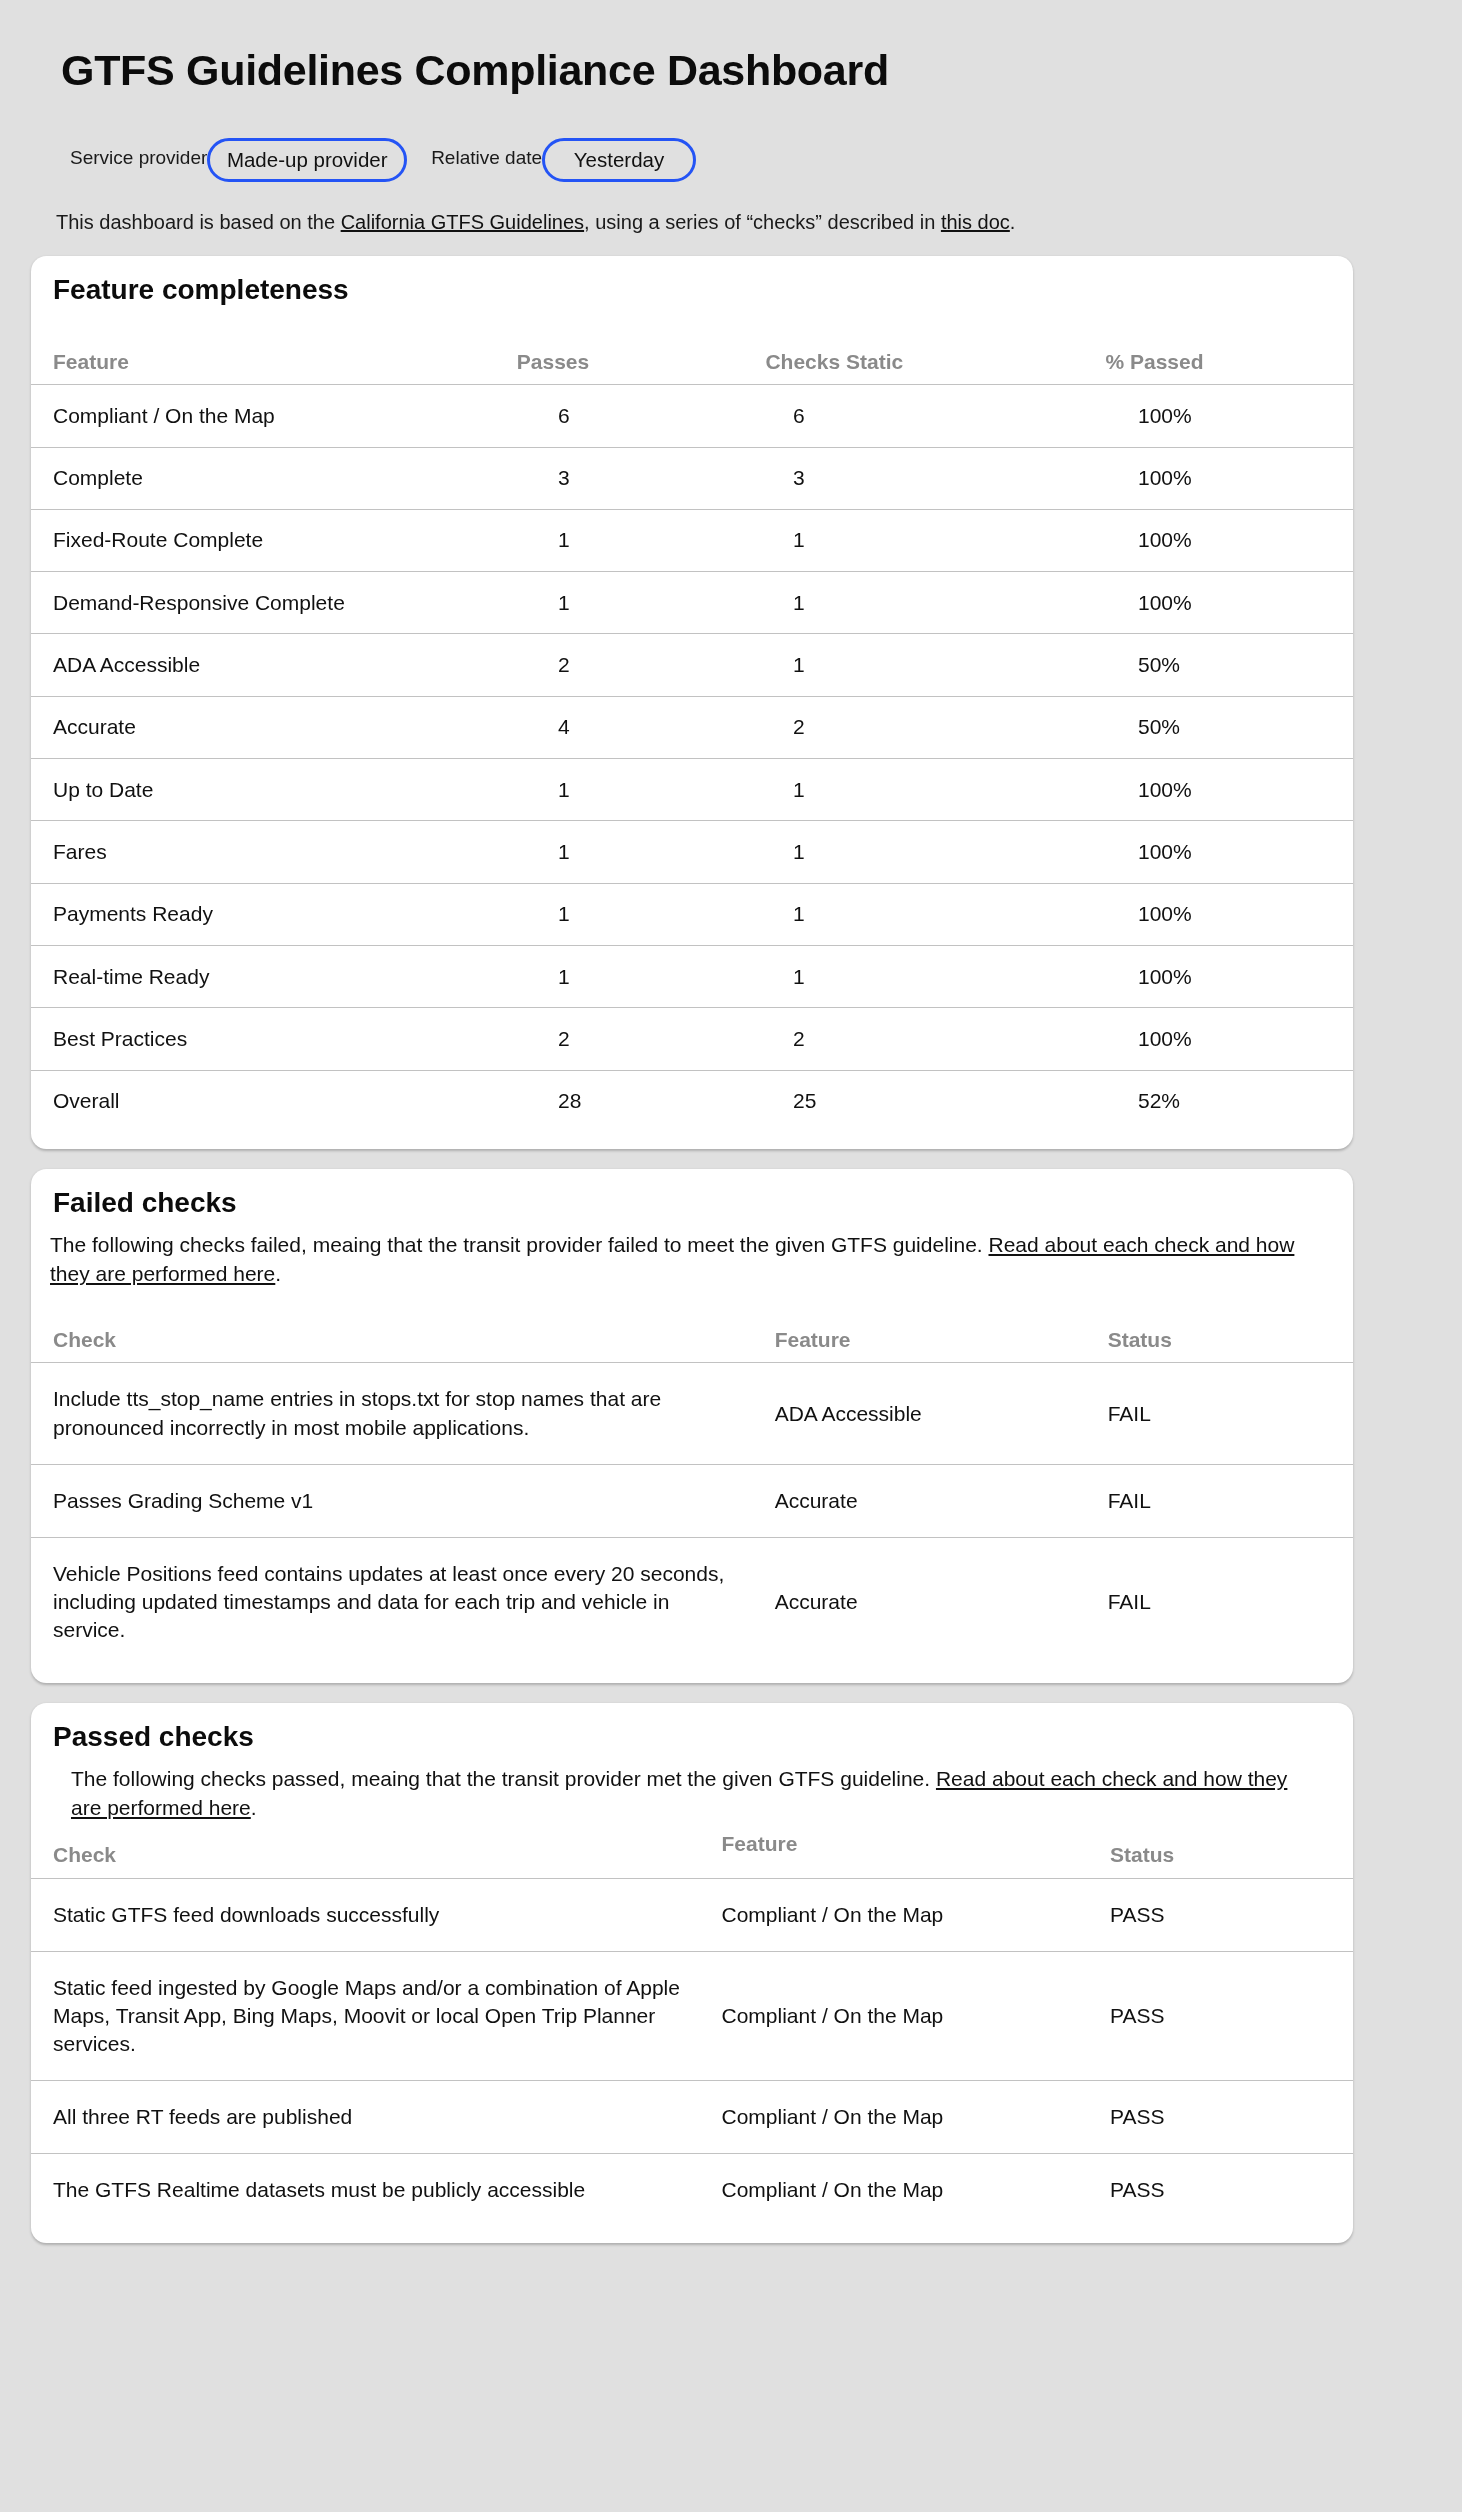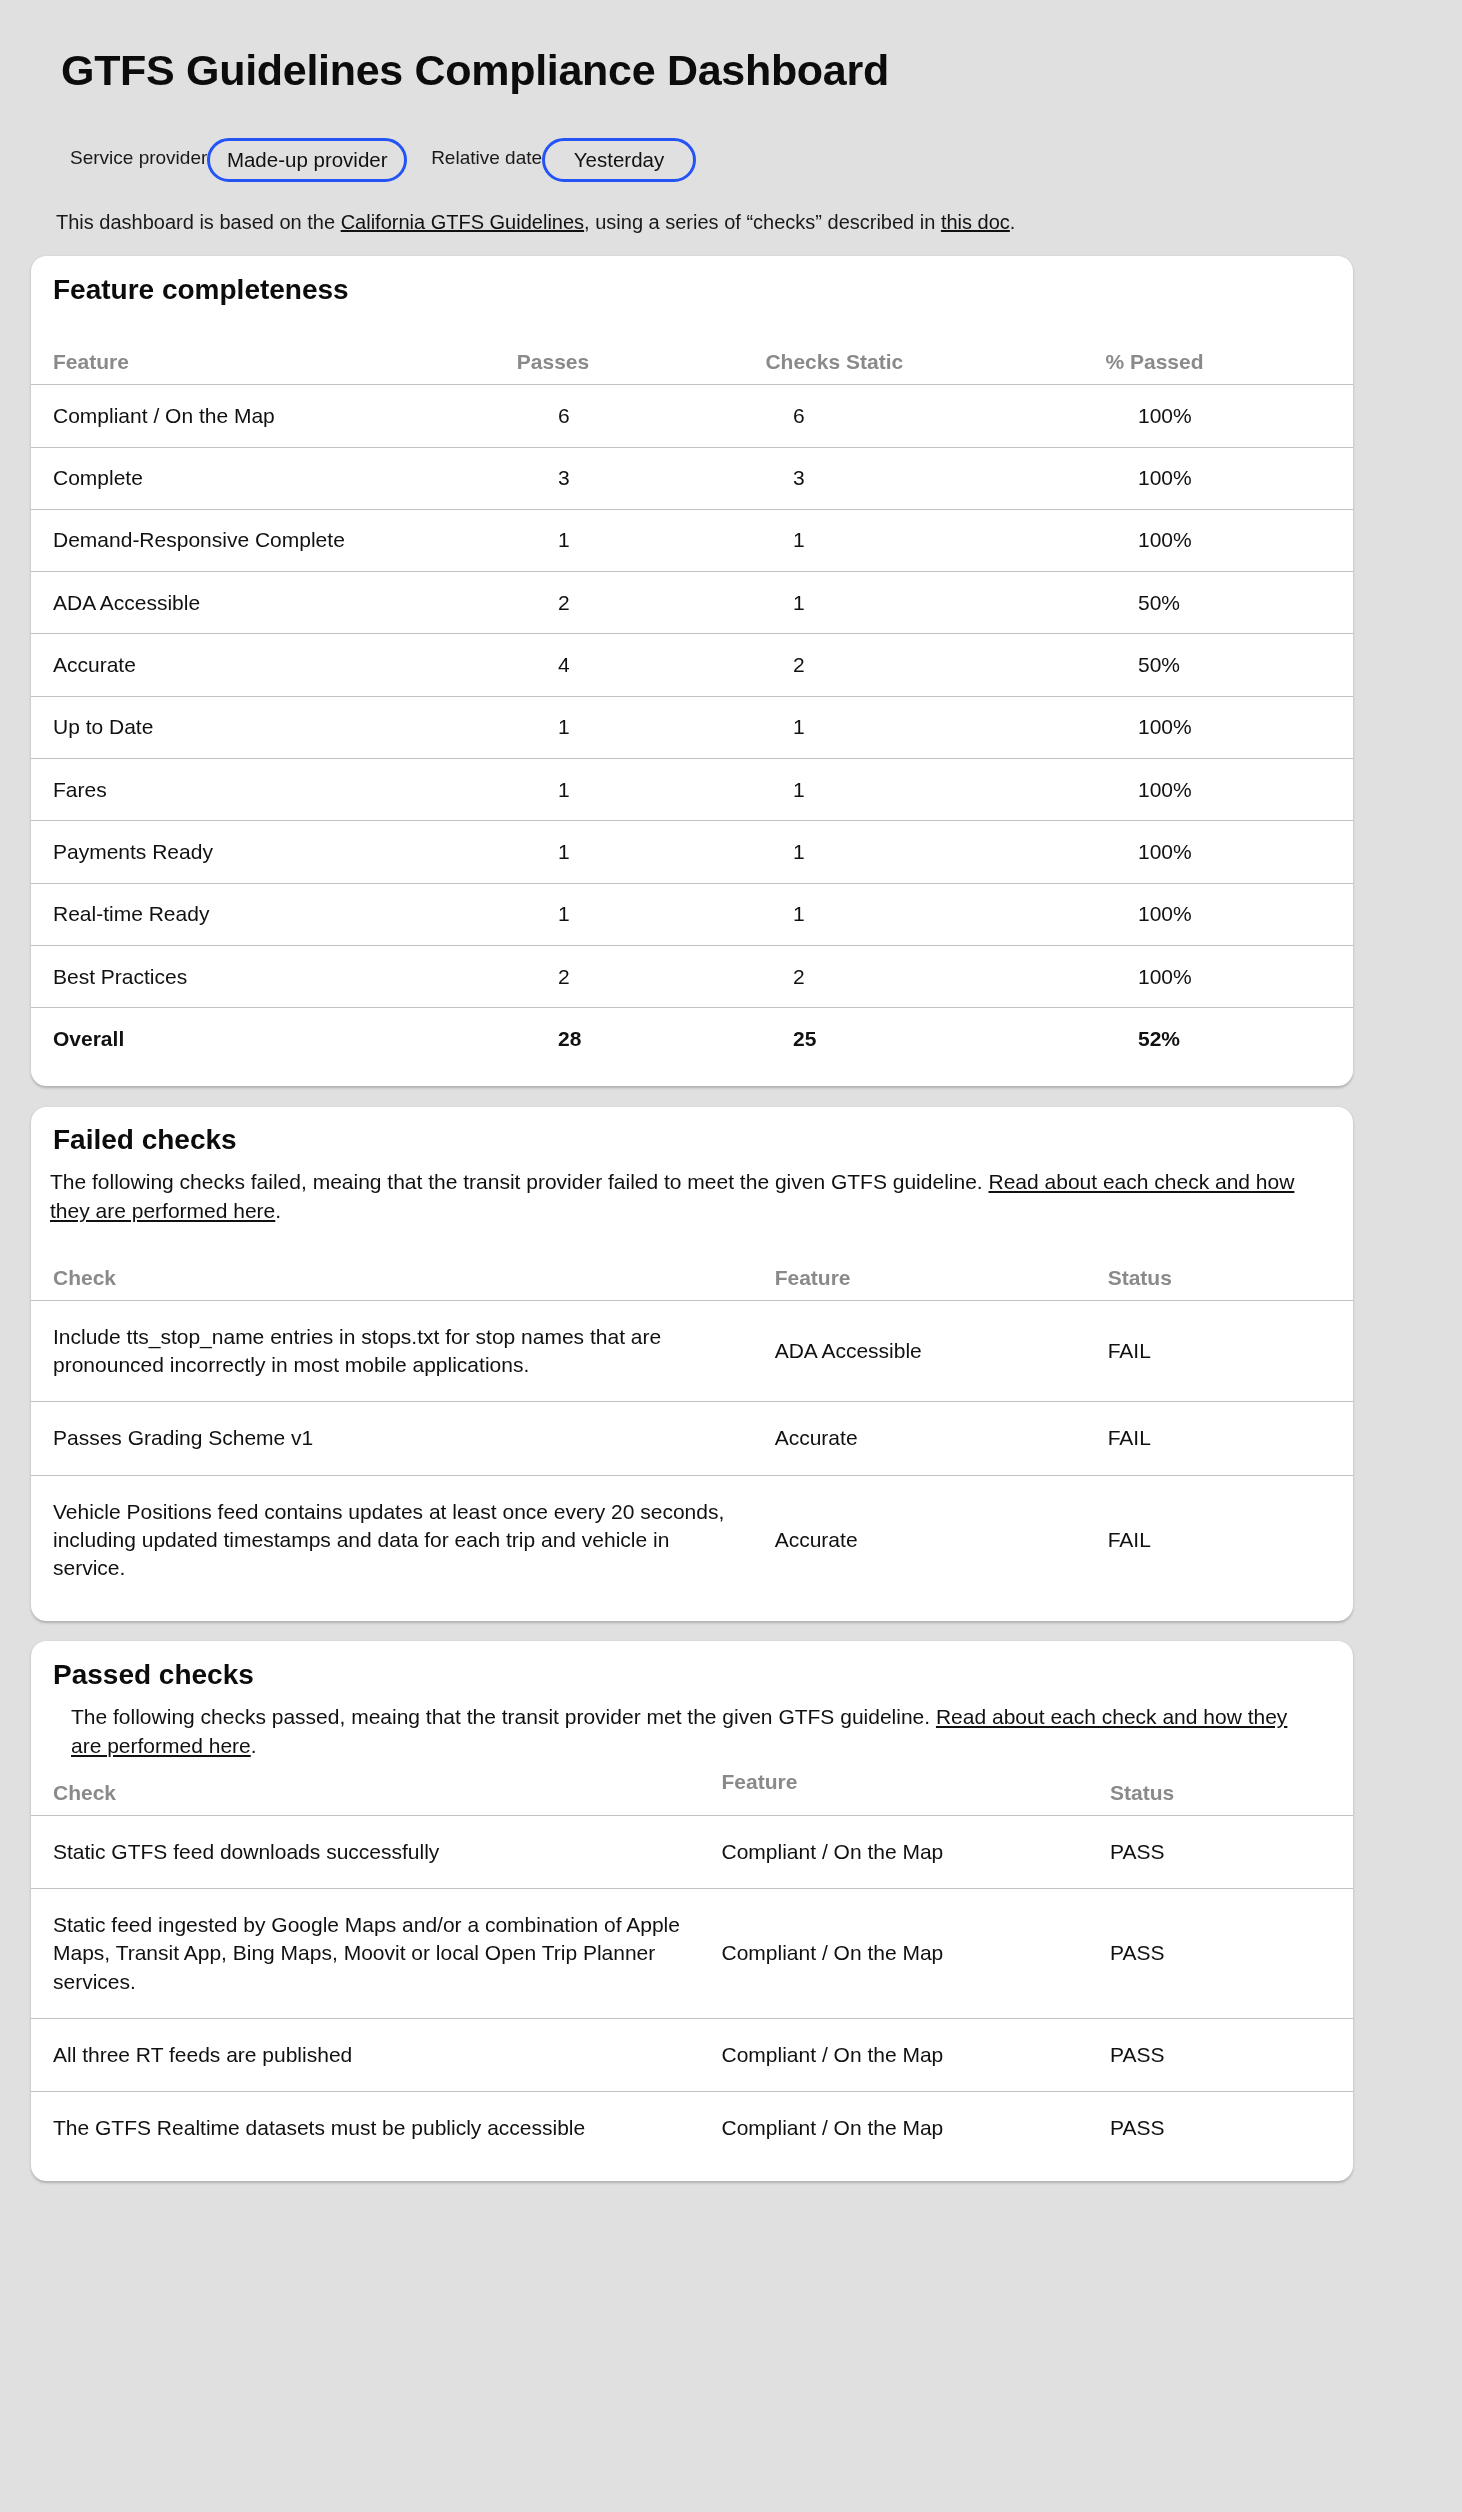--- a/index.html
+++ b/index.html
@@ -113,21 +113,21 @@
   .t-feature col.c-passed{width:307px;}
   .t-feature col.c-pct{width:362px;}
   .t-feature th.h-feature{padding-left:22px;}
   .t-feature th.h-checks{text-align:center;padding-right:51px;}
   .t-feature th.h-passed{text-align:center;padding-right:6.4px;}
   .t-feature th.h-pct{text-align:center;padding-right:35px;}
   .t-feature td.d-feature{padding-left:22px;}
   .t-feature td.d-checks{padding-left:85px;}
   .t-feature td.d-passed{padding-left:109px;}
   .t-feature td.d-pct{padding-left:147px;}
-  .t-feature tr.total td{font-weight:bold;}
+  .t-feature tr.total td{font-weight:normal;}
 
   
   .t-checks col.c-check{width:736px;}
   .t-checks col.c-feat{width:333px;}
   .t-checks col.c-status{width:253px;}
   .t-checks th.h-check{padding-left:22px;}
   .t-checks th.h-feat{padding-left:7.7px;}
   .t-checks th.h-status{padding-left:7.7px;}
   .t-checks td.d-check{padding-left:22px;padding-right:25.6px;}
   .t-checks td.d-feat{padding-left:7.7px;padding-right:9px;}
@@ -192,20 +192,26 @@
         <tr>
           <td class="d-feature">Compliant / On the Map</td>
           <td class="d-checks">6</td>
           <td class="d-passed">6</td>
           <td class="d-pct">100%</td>
         </tr>
         <tr>
           <td class="d-feature">Complete</td>
           <td class="d-checks">3</td>
           <td class="d-passed">3</td>
+          <td class="d-pct">100%</td>
+        </tr>
+        <tr>
+          <td class="d-feature">Fixed-Route Complete</td>
+          <td class="d-checks">1</td>
+          <td class="d-passed">1</td>
           <td class="d-pct">100%</td>
         </tr>
         <tr>
           <td class="d-feature">Demand-Responsive Complete</td>
           <td class="d-checks">1</td>
           <td class="d-passed">1</td>
           <td class="d-pct">100%</td>
         </tr>
         <tr>
           <td class="d-feature">ADA Accessible</td>

